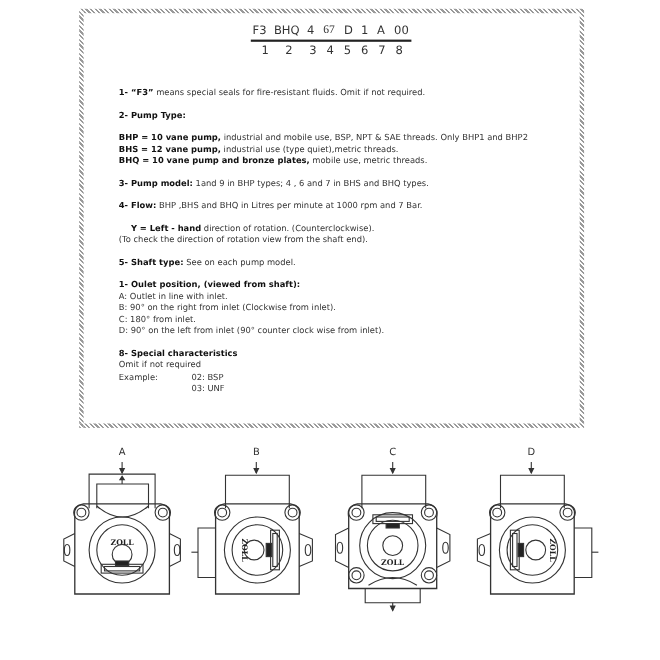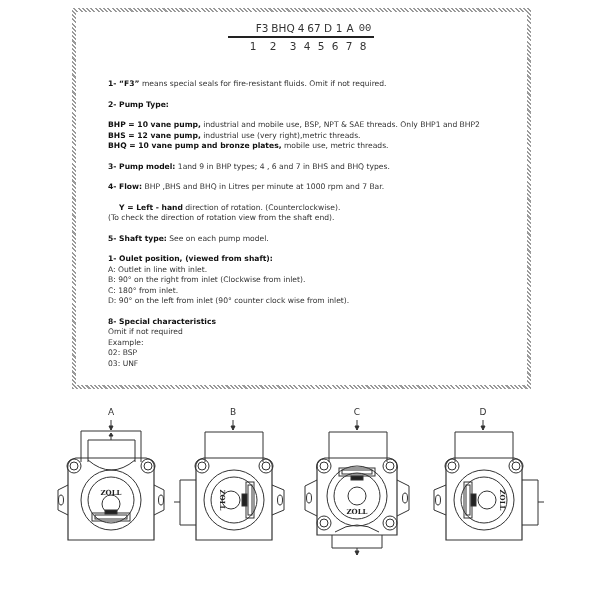--- a/index.html
+++ b/index.html
@@ -6,39 +6,39 @@
   html, body { width: 600px; height: 600px; background: #ffffff; overflow: hidden; }
   body { position: relative; font-family: "DejaVu Sans", "Liberation Sans", sans-serif; color: #222; }
 
   .frame {
     position: absolute; left: 72px; top: 8px; width: 459px; height: 381px;
     border: 4px solid transparent;
     border-image: repeating-linear-gradient(45deg, #9a9a9a 0 1.5px, #ffffff 1.5px 3px) 4;
   }
 
   .code-block { position: absolute; left: 228px; top: 22px; width: 146px; }
-  .code-row { display: flex; justify-content: flex-end; font-size: 10.5px; color: #333; }
+  .code-row { display: flex; justify-content: space-between; font-size: 10.5px; color: #333; }
   .code-row span { text-align: center; }
   .code-line { height: 1.5px; background: #222; margin: 2px 0 2px 0; }
   .code-row.top span:nth-child(1) { width: 16px; }
   .code-row.top span:nth-child(2) { width: 26px; }
   .code-row.top span:nth-child(3) { width: 10px; }
-  .code-row.top span:nth-child(4) { width: 16px; }
+  .code-row.top span:nth-child(4) { width: 16px; font-family: Liberation Serif, serif; }
   .code-row.top span:nth-child(5) { width: 12px; }
   .code-row.top span:nth-child(6) { width: 10px; }
   .code-row.top span:nth-child(7) { width: 12px; }
-  .code-row.top span:nth-child(8) { width: 18px; font-family: Liberation Mono, monospace; }
+  .code-row.top span:nth-child(8) { width: 18px; }
   .code-row.bottom span { width: 14px; }
 
   .notes { position: absolute; left: 108px; top: 79px; width: 420px; font-size: 7.6px; line-height: 10.5px; color: #333; }
   .notes b { color: #111; }
   .para { margin-bottom: 10px; }
   .para.tight { margin-bottom: 0; }
   .indent { padding-left: 11px; }
-  .ex-row { display: flex; flex-direction: column; }
+  .ex-row { display: flex; }
   .ex-row .ex-label { width: 66px; }
 
   .diagrams { position: absolute; left: 0; top: 400px; width: 600px; height: 200px; }
   .diag { position: absolute; top: 0; width: 140px; height: 170px; }
   .diag-label { position: absolute; top: 7px; font-size: 9px; color: #333; width: 20px; text-align: center; }
   svg { position: absolute; left: 0; top: 0; overflow: visible; }
 </style>
 </head>
 <body>
 
@@ -70,21 +70,21 @@
 
 <div class="notes">
   <div class="para">
     <b>1- “F3”</b><span> means special seals for fire-resistant fluids. Omit if not required.</span>
   </div>
   <div class="para">
     <b>2- Pump Type:</b>
   </div>
   <div class="para">
     <div><b>BHP = 10 vane pump,</b><span> industrial and mobile use, BSP, NPT &amp; SAE threads. Only BHP1 and BHP2</span></div>
-    <div><b>BHS = 12 vane pump,</b><span> industrial use (very right),metric threads.</span></div>
+    <div><b>BHS = 12 vane pump,</b><span> industrial use (type quiet),metric threads.</span></div>
     <div><b>BHQ = 10 vane pump and bronze plates,</b><span> mobile use, metric threads.</span></div>
   </div>
   <div class="para">
     <b>3- Pump model:</b><span> 1and 9  in BHP types; 4 , 6  and 7 in BHS and BHQ types.</span>
   </div>
   <div class="para">
     <b>4- Flow:</b><span> BHP ,BHS and BHQ in Litres per minute at 1000 rpm and 7 Bar.</span>
   </div>
   <div class="para">
     <div class="indent"><b>Y = Left - hand</b><span> direction of rotation. (Counterclockwise).</span></div>

